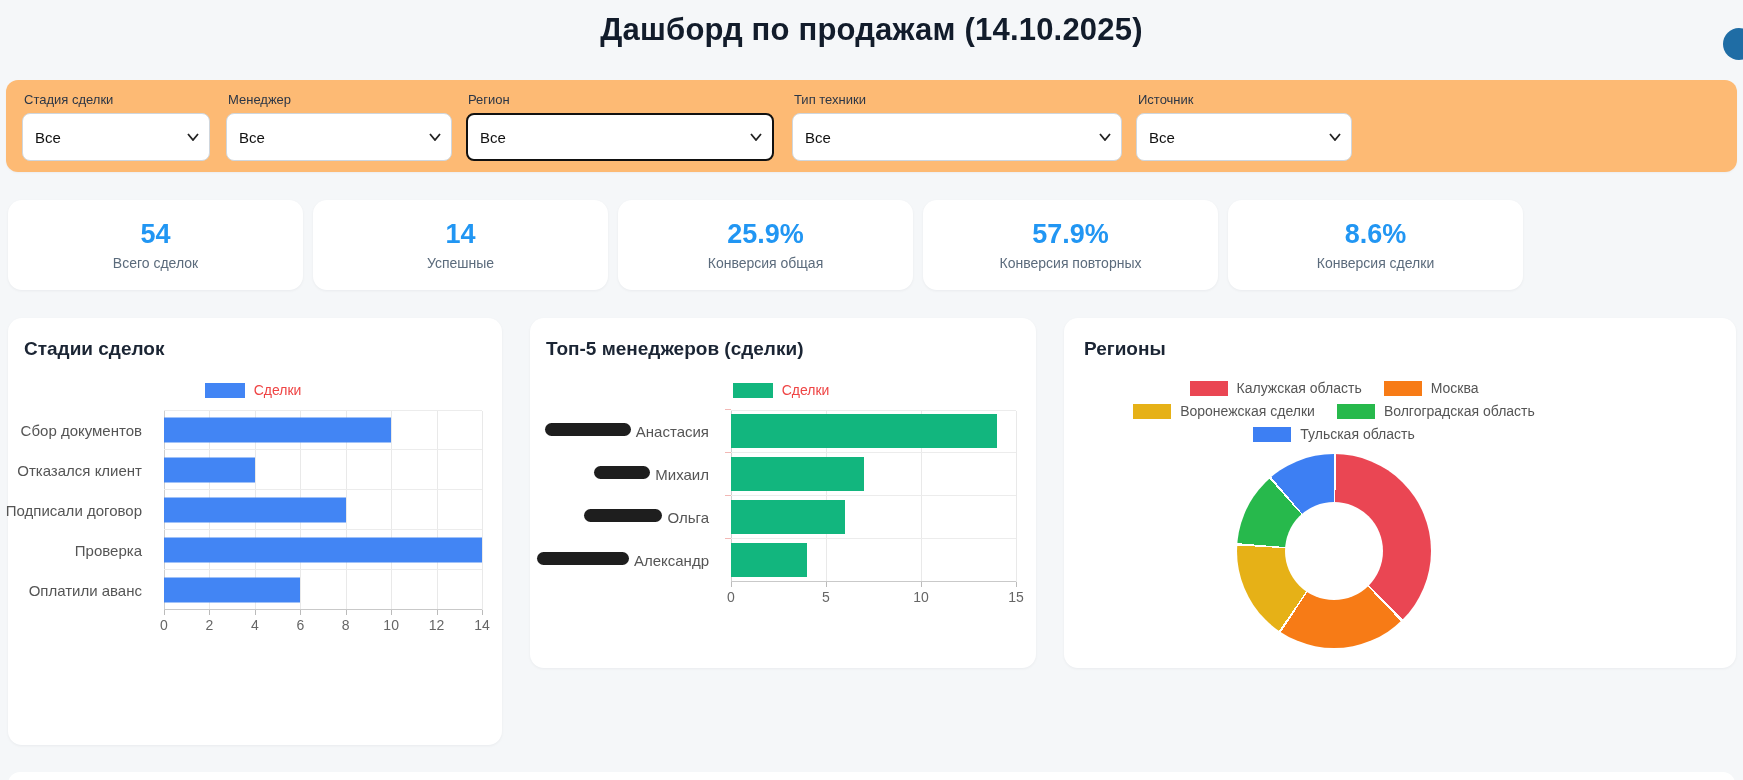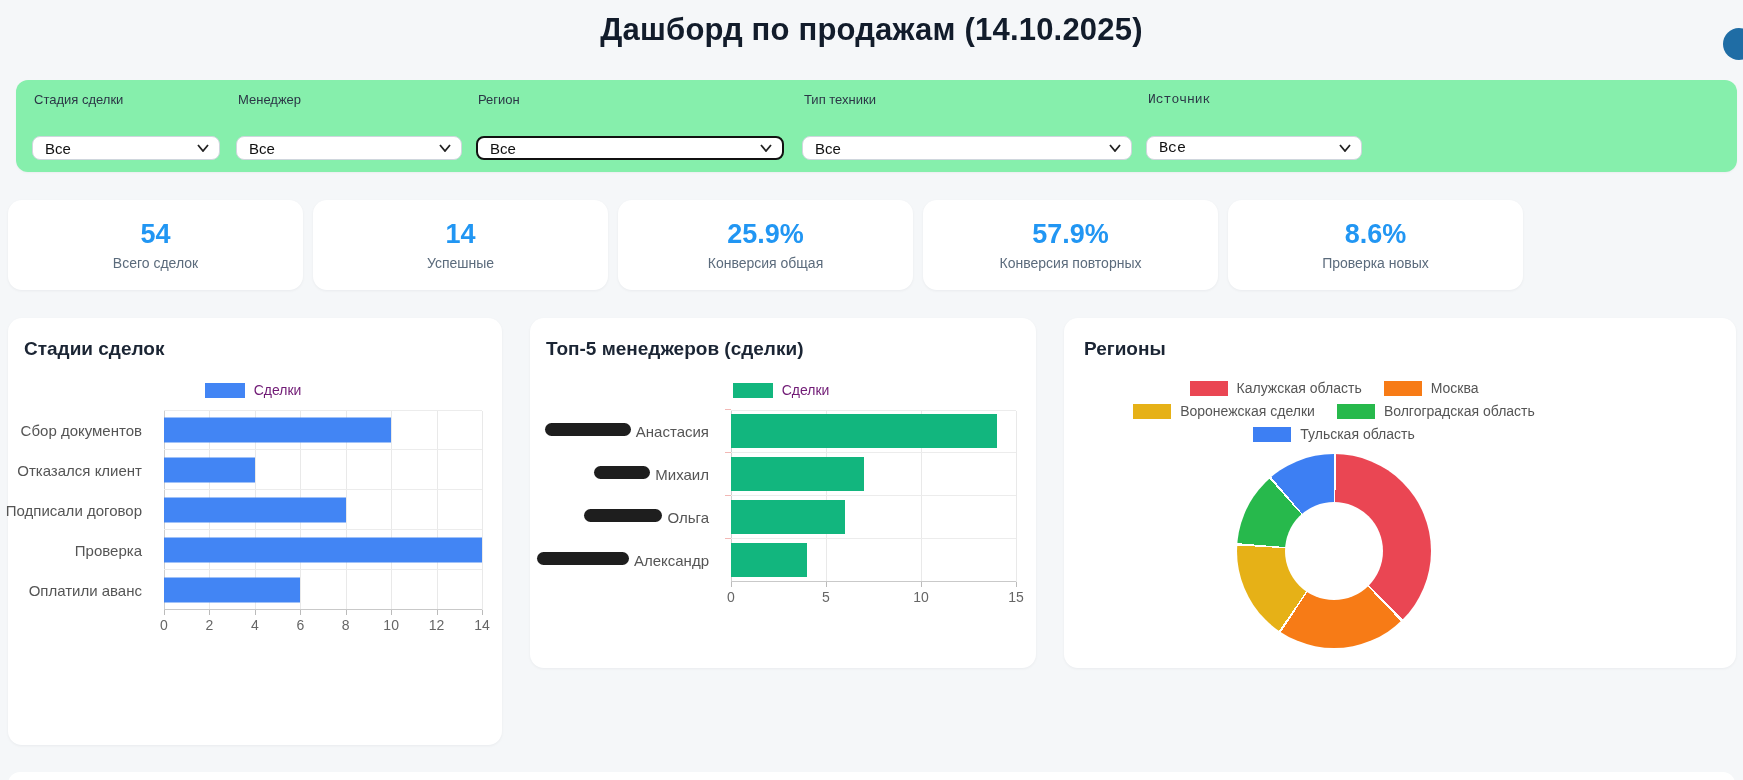--- a/index.html
+++ b/index.html
@@ -18,40 +18,40 @@
     text-align:center; font-size:31px; font-weight:700; color:#121c2b;
     padding-top:12px; letter-spacing:.2px;
   }
   .notif-circle {
     position:absolute; right:-12px; top:28px; width:32px; height:32px;
     border-radius:50%; background:#1f6da5;
   }
 
   
   .filters-card {
-    position:absolute; top:80px; left:16px; right:6px; height:92px;
-    background:#86efac; border-radius:12px;
+    position:absolute; top:80px; left:6px; right:6px; height:92px;
+    background:#fdba74; border-radius:12px;
     box-shadow:0 1px 2px rgba(16,24,40,.04);
     padding:12px 10px 0 10px;
   }
   .filters-row { display:flex; }
   .filter { display:flex; flex-direction:column; }
   .filter-label { font-size:13px; color:#2b3646; margin:0 0 6px 2px; }
   .select {
-    height:24px; background:#fff; border:1px solid #cfd6dd; border-radius:8px;
+    height:48px; background:#fff; border:1px solid #cfd6dd; border-radius:8px;
     display:flex; align-items:center; justify-content:space-between;
-    padding:0 10px 0 12px; font-size:15px; color:#111; cursor:pointer;margin-top:23px;
+    padding:0 10px 0 12px; font-size:15px; color:#111; cursor:pointer;
   }
   .select.focused { border:2px solid #111; }
   .select .chev { width:12px; height:8px; flex:none; margin-left:8px; }
   .f1 { margin-left:6px; width:188px; }
   .f2 { margin-left:16px; width:226px; }
   .f3 { margin-left:14px; width:308px; }
   .f4 { margin-left:18px; width:330px; }
-  .f5 { margin-left:14px; width:216px;font-family:Liberation Mono, monospace; }
+  .f5 { margin-left:14px; width:216px; }
 
   
   .kpi-row { position:absolute; top:200px; left:8px; display:flex; gap:10px; }
   .kpi-card {
     width:295px; height:90px; background:#fff; border-radius:14px;
     box-shadow:0 1px 3px rgba(16,24,40,.05);
     display:flex; flex-direction:column; align-items:center; justify-content:center;
   }
   .kpi-value { font-size:27px; font-weight:700; color:#2196f3; line-height:1.15; }
   .kpi-label { font-size:14px; color:#5b6b7c; margin-top:5px; }
@@ -62,21 +62,21 @@
     background:#fff; border-radius:14px; box-shadow:0 1px 3px rgba(16,24,40,.05);
     padding:20px 20px 0 16px;
   }
   .card-stages   { width:494px; height:427px; }
   .card-managers { width:506px; height:350px; }
   .card-regions  { flex:1; height:350px; padding-left:20px; }
   .chart-title { font-size:19px; font-weight:700; color:#1b2534; }
 
   .chart-legend {
     display:flex; align-items:center; justify-content:center; gap:9px;
-    margin-top:22px; font-size:14px; color:#701a75;
+    margin-top:22px; font-size:14px; color:#ef4444;
   }
   .legend-swatch { width:40px; height:15px; display:inline-block; }
 
   
   .plot-wrap { position:relative; margin-top:12px; }
   .grid { position:absolute; top:0; left:var(--labelw); right:0; bottom:26px; border-top:1px solid #ececec; }
   .gridline { position:absolute; top:0; bottom:0; width:1px; background:#e9e9e9; }
   .gridline.zero { background:#cfcfcf; }
   .plot { position:relative; }
   .bar-row { display:flex; align-items:center; height:var(--rowh); }
@@ -181,21 +181,21 @@
     <div class="kpi-card">
       <div class="kpi-value">25.9%</div>
       <div class="kpi-label">Конверсия общая</div>
     </div>
     <div class="kpi-card">
       <div class="kpi-value">57.9%</div>
       <div class="kpi-label">Конверсия повторных</div>
     </div>
     <div class="kpi-card">
       <div class="kpi-value">8.6%</div>
-      <div class="kpi-label">Проверка новых</div>
+      <div class="kpi-label">Конверсия сделки</div>
     </div>
   </div>
 
   <div class="charts-row">
 
     <div class="chart-card card-stages" style="--labelw:140px; --rowh:40px; --barh:25px;">
       <div class="chart-title">Стадии сделок</div>
       <div class="chart-legend">
         <span class="legend-swatch" style="background: rgb(66, 133, 244);"></span>
         <span>Сделки</span>

